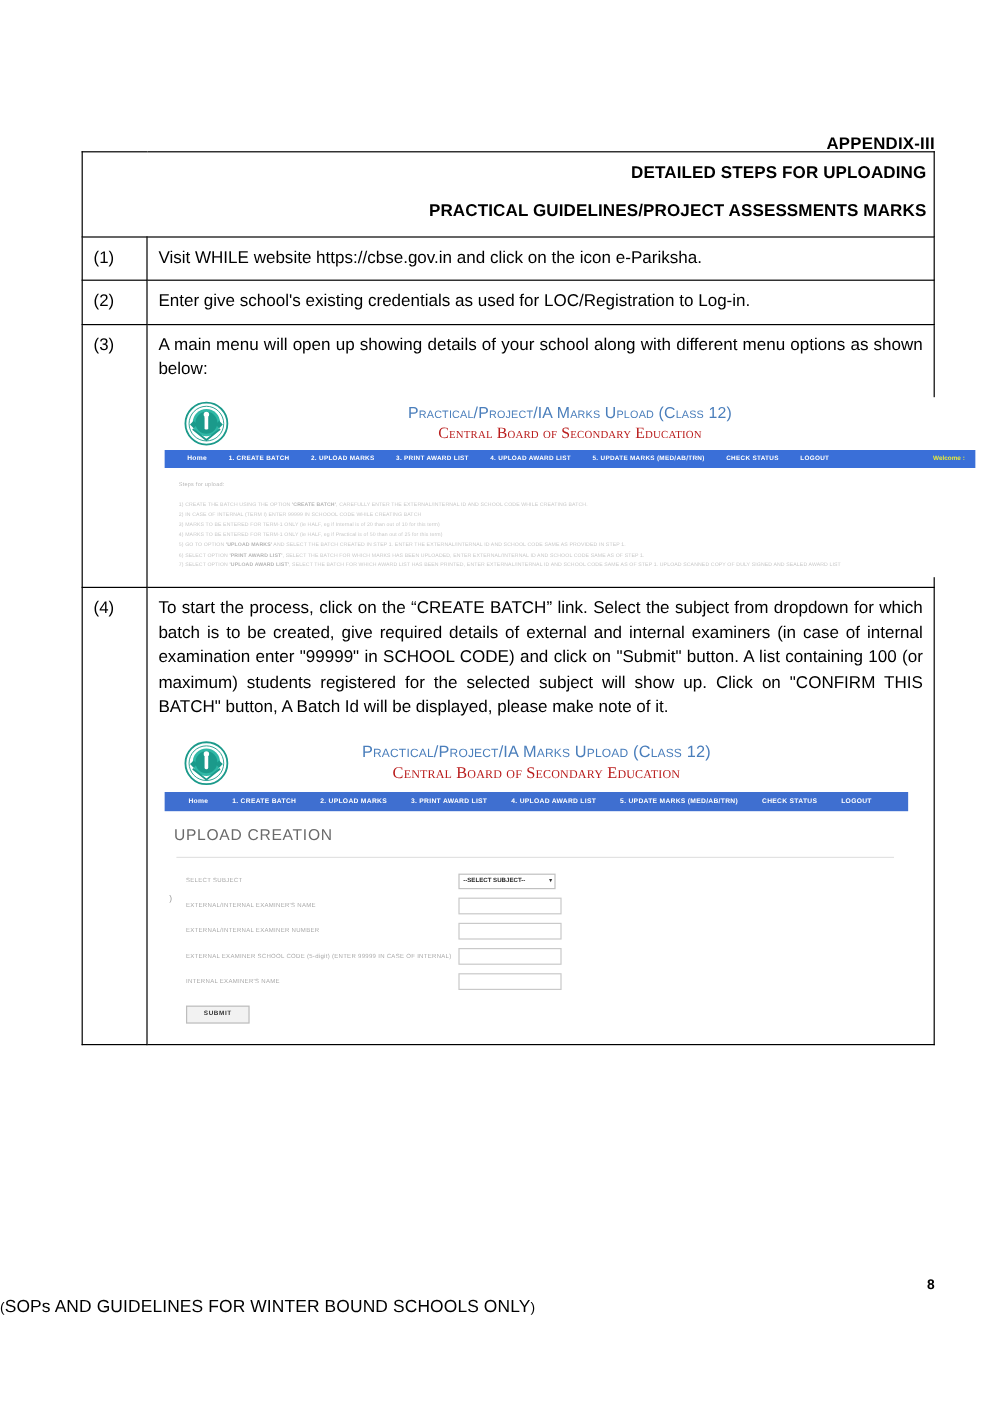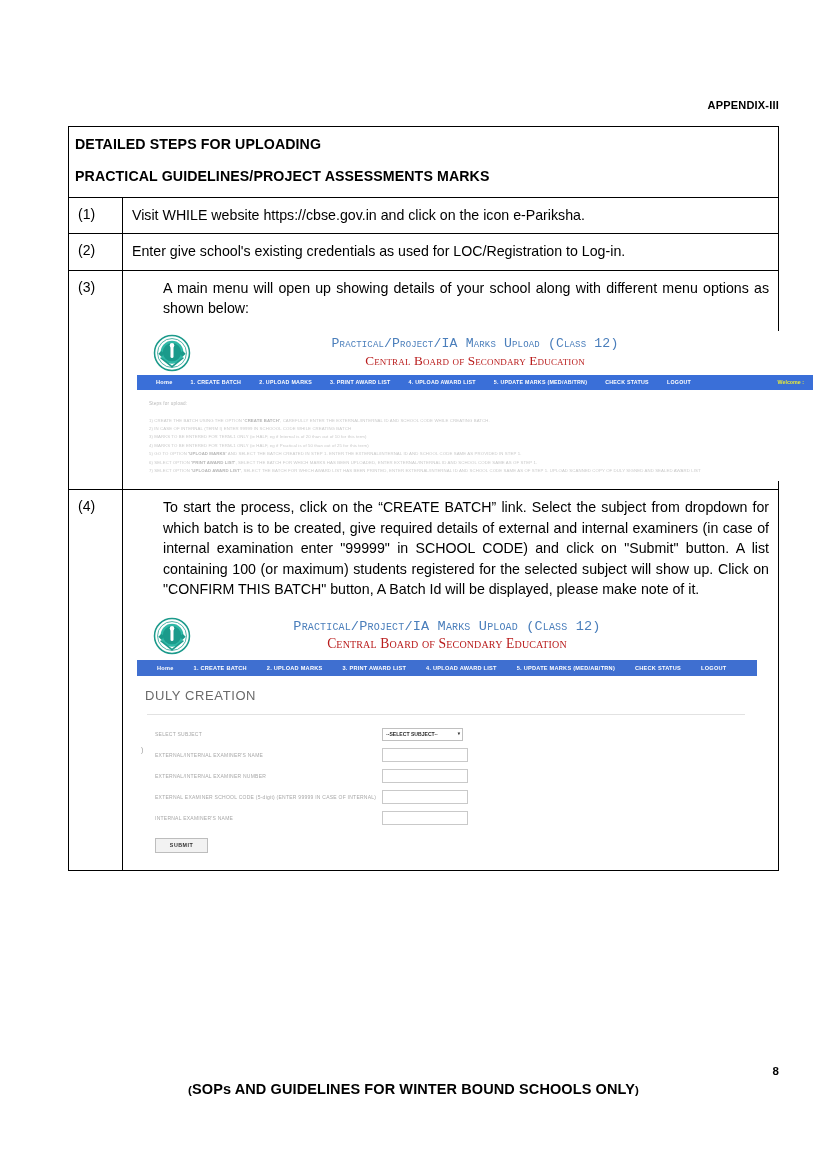--- a/index.html
+++ b/index.html
@@ -20,42 +20,42 @@
     left: 0; top: 0;
     width: 827px;
     height: 1169px;
     overflow: hidden;
   }
 
   
   .appendix-label {
     position: absolute;
     right: 48px;
-    top: 99px;
-    font-size: 11px;
+    top: 111px;
+    font-size: 14px;
     font-weight: bold;
     letter-spacing: 0.2px;
   }
 
   
   .steps-table {
     position: absolute;
     left: 68px;
     top: 126px;
     width: 711px;
     border-collapse: collapse;
     table-layout: fixed;
   }
   .steps-table td {
     border: 1px solid #000;
     vertical-align: top;
     padding: 0;
   }
   .title-cell {
-    text-align: left;
+    text-align: right;
     padding: 9px 6px 12px 6px !important;
   }
   .title-line {
     font-size: 14.2px;
     font-weight: bold;
     line-height: 1.15;
     letter-spacing: 0.1px;
   }
   .title-gap { height: 16px; }
 
@@ -64,21 +64,21 @@
     text-align: left;
     padding: 7px 0 7px 9px !important;
     font-size: 14px;
     line-height: 1.35;
   }
   td.body-cell {
     padding: 7px 9px 8px 9px !important;
     font-size: 14.2px;
     line-height: 1.45;
   }
-  .just { text-align: justify; margin-left: 31px; }
+  .just { text-align: justify; }
   .b { font-weight: normal; }
 
   
   .shot {
     background: #ffffff;
     margin: 10px 0 0 0;
     position: relative;
     overflow: hidden;
   }
   .shot-1 { width: 676px; margin-left: 5px; margin-top: 12px; height: 150px;}
@@ -100,21 +100,21 @@
   .shot-titles {
     text-align: center;
     padding-top: 5px;
   }
   .shot-title-1 {
     color: #4a7ebb;
     font-size: 13.2px;
     font-variant: small-caps;
     letter-spacing: 0.15px;
     line-height: 1.25;
-    font-family: Liberation Mono, monospace;
+    font-family: Liberation Sans, sans-serif;
   }
   .shot-title-2 {
     color: #b91c1c;
     font-size: 13.2px;
     font-variant: small-caps;
     letter-spacing: 0.15px;
     line-height: 1.25;
     font-family: "Liberation Serif", serif;
   }
   .shot-2 .shot-title-1, .shot-2 .shot-title-2 { font-size: 13.6px; }
@@ -248,23 +248,22 @@
     position: absolute;
     right: 48px;
     top: 1065px;
     font-size: 11.5px;
     font-weight: bold;
   }
   .footer-note {
     position: absolute;
     left: 0; right: 0;
     top: 1081px;
-    text-align: center;
     font-size: 14.5px;
-    font-weight: bold;
+    font-weight: normal;
     letter-spacing: 0.1px;
   }
   .footer-note .paren { font-size: 11.5px; }
 </style>
 </head>
 <body>
 
 <div class="page">
 
   <div class="appendix-label">APPENDIX-III</div>
@@ -378,21 +377,21 @@
               <span class="nav-item home">Home</span>
               <span class="nav-item">1. CREATE BATCH</span>
               <span class="nav-item">2. UPLOAD MARKS</span>
               <span class="nav-item">3. PRINT AWARD LIST</span>
               <span class="nav-item">4. UPLOAD AWARD LIST</span>
               <span class="nav-item">5. UPDATE MARKS (MED/AB/TRN)</span>
               <span class="nav-item">CHECK STATUS</span>
               <span class="nav-item">LOGOUT</span>
             </div>
 
-            <div class="batch-title">DULY CREATION</div>
+            <div class="batch-title">UPLOAD CREATION</div>
             <div class="batch-rule"></div>
 
             <div class="form-area">
               <div class="stray-paren">)</div>
 
               <div class="form-row">
                 <span class="form-label">SELECT SUBJECT</span>
                 <div class="form-control">
                   <div class="sel-box">
                     <span>--SELECT SUBJECT--</span>

